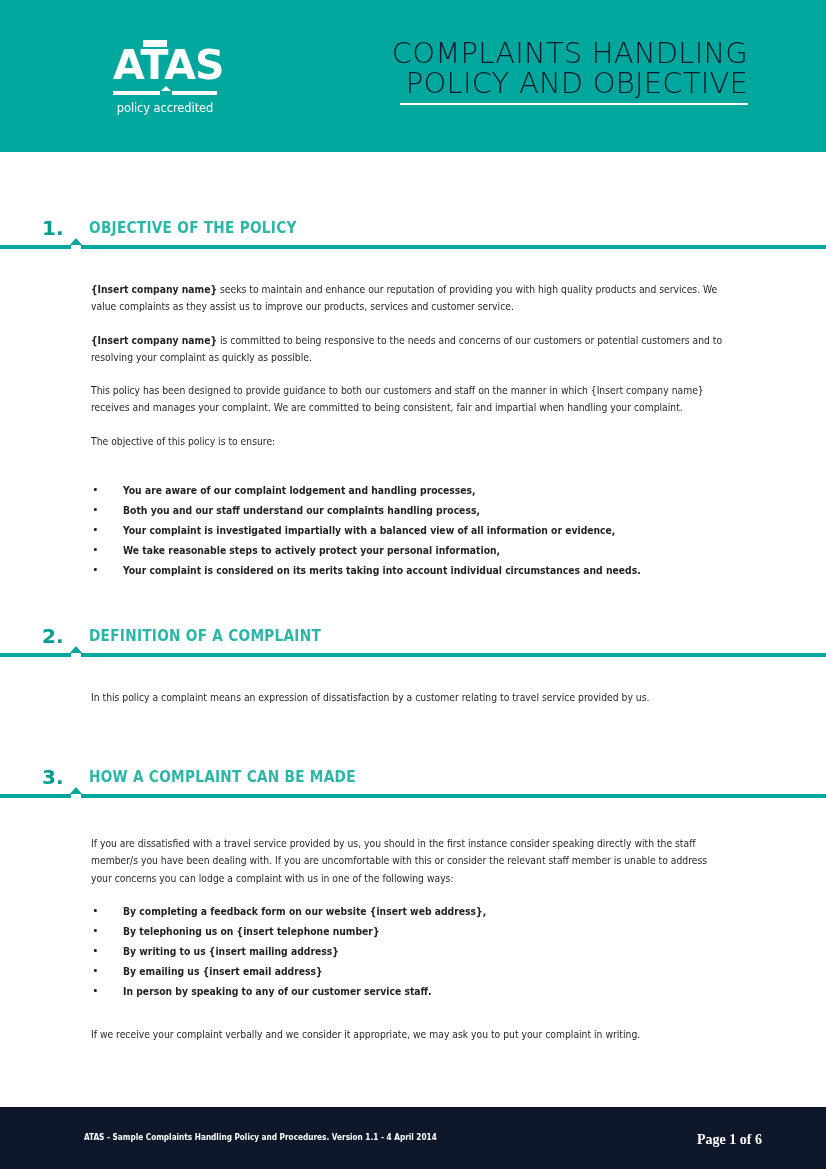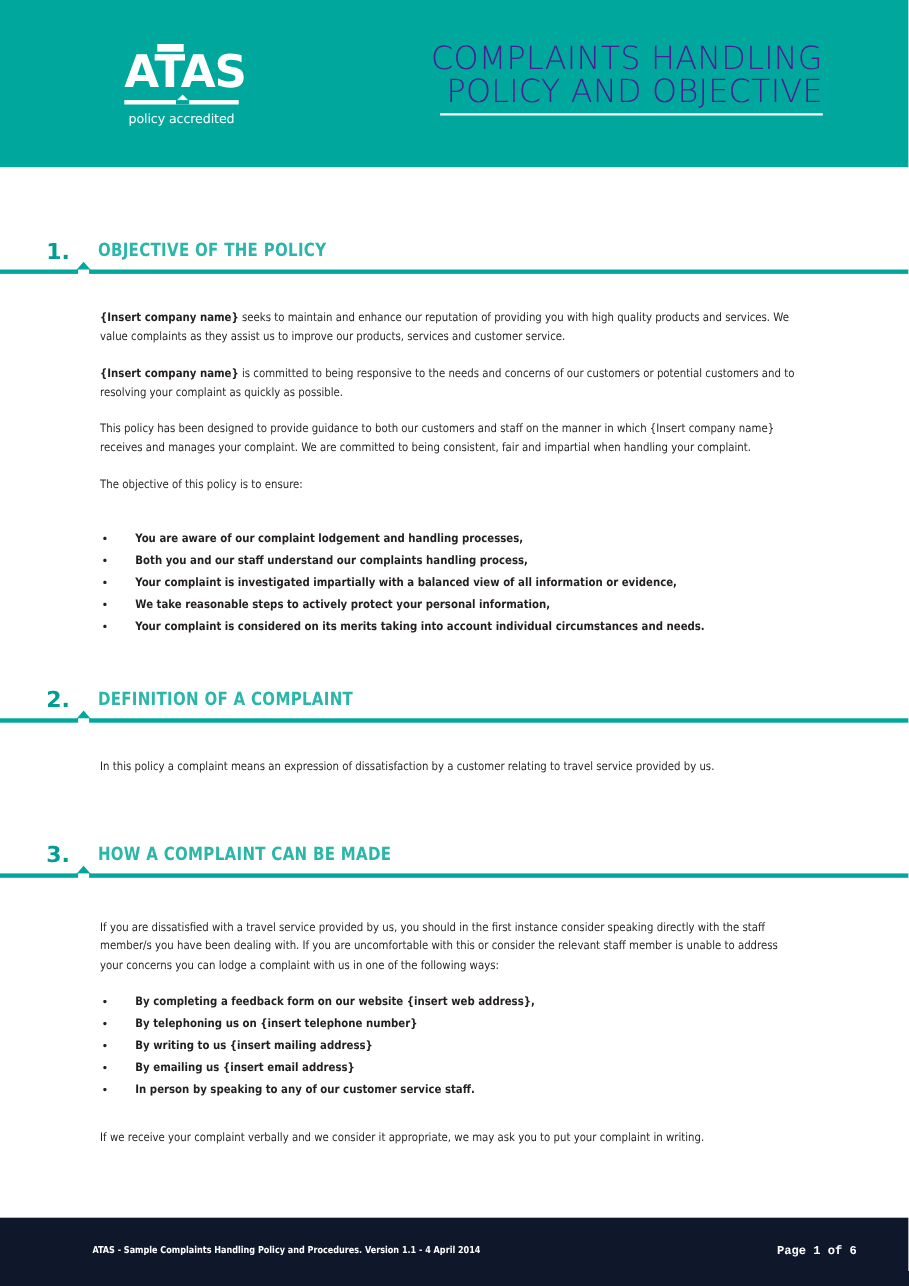--- a/index.html
+++ b/index.html
@@ -95,21 +95,21 @@
     white-space: nowrap;
   }
 
   
   .header-title {
     position: absolute;
     right: 78px;
     top: 38px;
     width: 480px;
     text-align: right;
-    color: #4c1d95;
+    color: #0f172a;
     font-family: "DejaVu Sans", sans-serif;
     font-weight: 300;
     font-size: 29px;
     line-height: 30px;
     letter-spacing: 0.2px;
   }
   .header-title .line {
     display: block;
     white-space: nowrap;
   }
@@ -245,25 +245,25 @@
     font-family: "DejaVu Sans Condensed", "Liberation Sans", sans-serif;
     font-size: 8.6px;
     font-weight: bold;
     letter-spacing: 0px;
     white-space: nowrap;
     transform: scaleX(0.95);
     transform-origin: left center;
   }
   .footer-right {
     position: absolute;
-    right: 47px;
+    right: 64px;
     top: 25px;
     color: #ffffff;
-    font-family: Liberation Mono, monospace;
-    font-size: 11px;
+    font-family: Liberation Serif, serif;
+    font-size: 14px;
     font-weight: bold;
     white-space: nowrap;
   }
 </style>
 </head>
 <body>
 
 <div class="header">
 
   <div class="logo">

